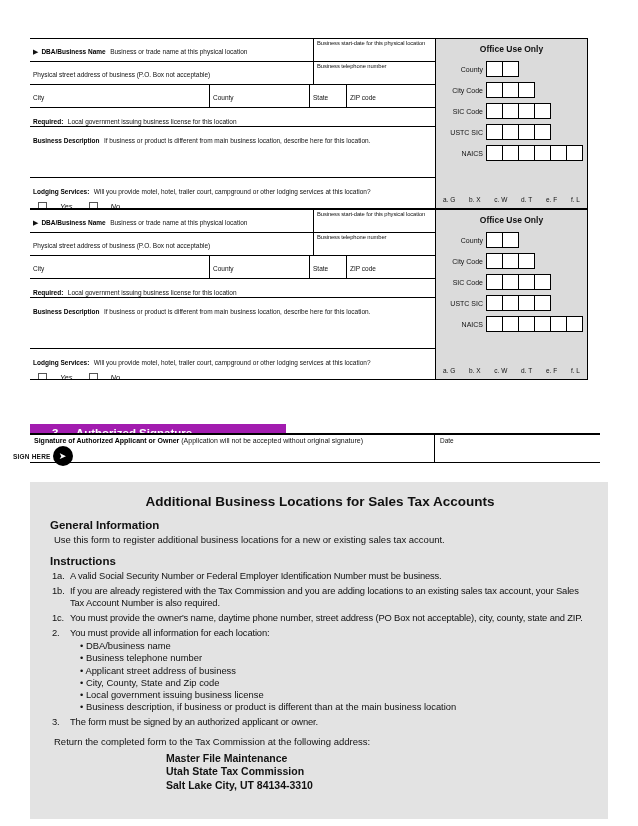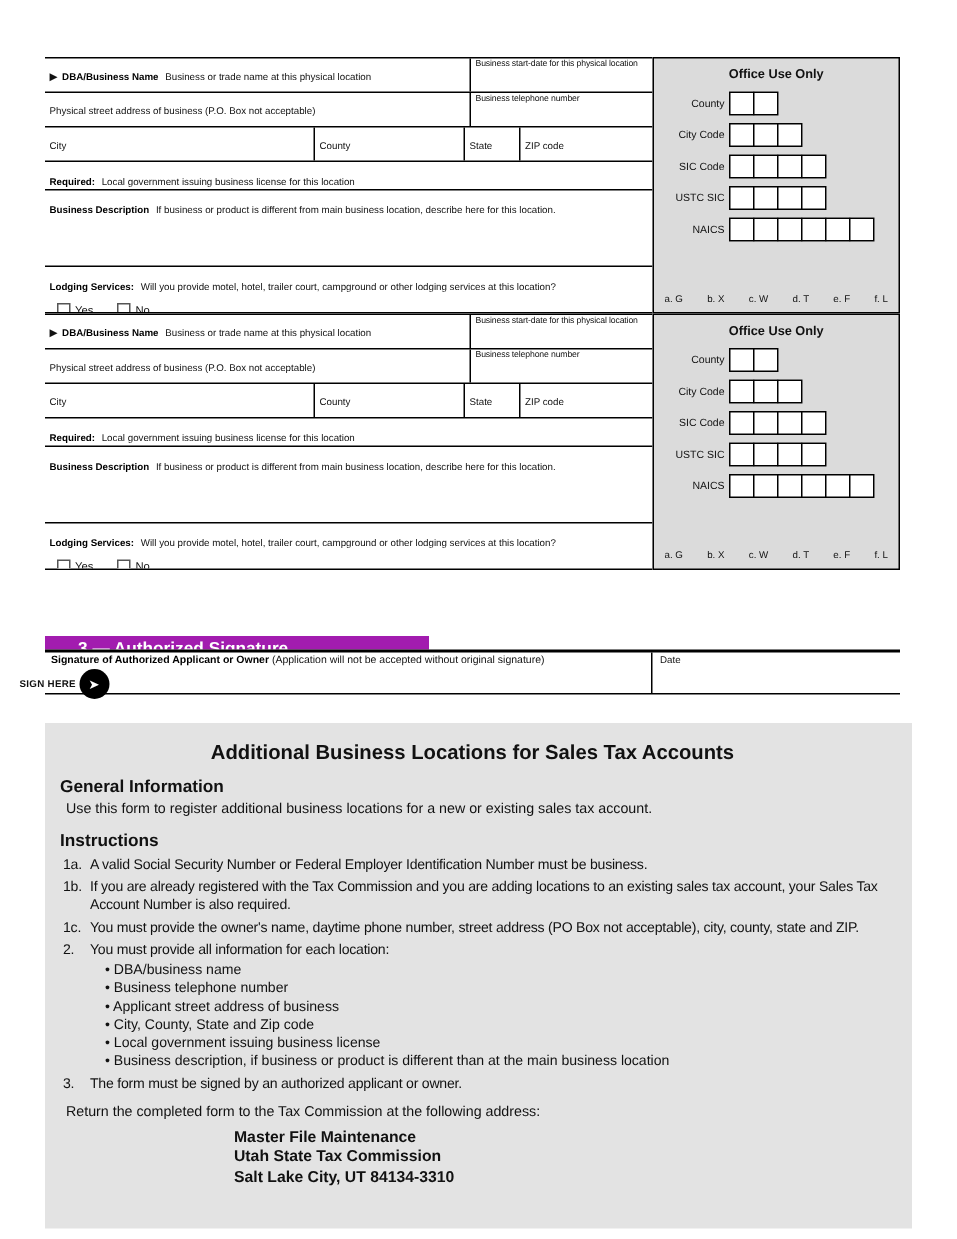--- a/index.html
+++ b/index.html
@@ -22,26 +22,26 @@
   .c-city   { width:180px; border-right:1px solid #000; }
   .c-county { width:100px; border-right:1px solid #000; }
   .c-state  { width:37px;  border-right:1px solid #000; }
   .c-zip  { flex:1; }
   .r4 { height:19px; }
   .r5 { height:51px; }
   .r6 { height:31px; }
   .c-full { flex:1; padding:2px 3px; }
   .tri { font-size:7px; margin-right:3px; line-height:1; }
   .cb-row   { display:flex; gap:16px; margin:4px 0 0 5px; }
-  .cb-group { display:flex; align-items:flex-start; gap:3px; }
+  .cb-group { display:flex; align-items:flex-start; gap:13px;font-style:italic; }
   .cb { width:9px; height:9px; border:1px solid #555; background:#fff; display:inline-block; }
   .cb-lbl { font-size:7.5px; }
 
   
-  .office { width:165px; border:1px solid #000; background:#dbdbdb; display:flex; flex-direction:column; padding:3px 5px 4px; }
+  .office { width:153px; border:1px solid #000; background:#dbdbdb; display:flex; flex-direction:column; padding:3px 5px 4px; }
   .office-title { text-align:center; font-weight:bold; font-size:8.5px; margin:2px 0 7px; }
   .o-row   { display:flex; align-items:center; margin-bottom:5px; }
   .o-label { width:42px; text-align:right; font-size:7px; margin-right:4px; flex-shrink:0; }
   .o-boxes { display:flex; }
   .obox { width:17px; height:16px; border:1px solid #000; background:#fff; margin-left:-1px; }
   .o-footer { margin-top:auto; display:flex; justify-content:space-between; font-size:6.5px; padding:0 2px 1px; }
 
   
   .sec3-bar { position:absolute; left:30px; top:424px; width:256px; height:19px; background:#a21caf; color:#fff;
               font-weight:bold; font-size:11.5px; line-height:19px; padding-left:22px; }
@@ -50,21 +50,21 @@
   .sig-main { width:405px; border-right:1px solid #000; padding:2px 4px; font-size:7px; }
   .sig-main .lbl { font-size:7px; }
   .sig-main .lbl-b { font-size:7px; }
   .sig-date { flex:1; padding:2px 5px; font-size:7px; }
   .sign-here { position:absolute; left:13px; top:446px; display:flex; align-items:center; gap:2px; z-index:5; }
   .sign-here-text { font-size:6.5px; font-weight:bold; letter-spacing:0.2px; }
   .sign-here-circle { width:20px; height:20px; border-radius:50%; background:#000; color:#fff; display:flex;
               align-items:center; justify-content:center; font-size:9px; line-height:1; }
 
   
-  .panel { position:absolute; left:30px; top:482px; width:578px; height:337px; background:#e3e3e3; padding:10px 18px 0 10px; }
+  .panel { position:absolute; left:30px; top:482px; width:578px; height:337px; background:#e3e3e3; padding:10px 18px 0 20px; }
   .panel-title { text-align:center; font-size:13.5px; font-weight:bold; margin:2px 0 10px; }
   .panel-h { font-size:11.5px; font-weight:bold; margin:0 0 3px; }
   .panel-p { font-size:9.5px; margin:0 0 10px 4px; }
   .ins-item { display:flex; margin:3px 0 0 2px; font-size:9.4px; line-height:1.28; letter-spacing:-0.15px; }
   .ins-num  { width:18px; flex-shrink:0; }
   .ins-text { flex:1; }
   .bullets  { margin:1px 0 0 30px; font-size:9.4px; line-height:1.3; }
   .bullet::before { content:"• "; }
   .return-line { font-size:9.5px; margin:7px 0 5px 4px; }
   .address { margin-left:116px; font-size:10.5px; font-weight:bold; line-height:1.32; }

